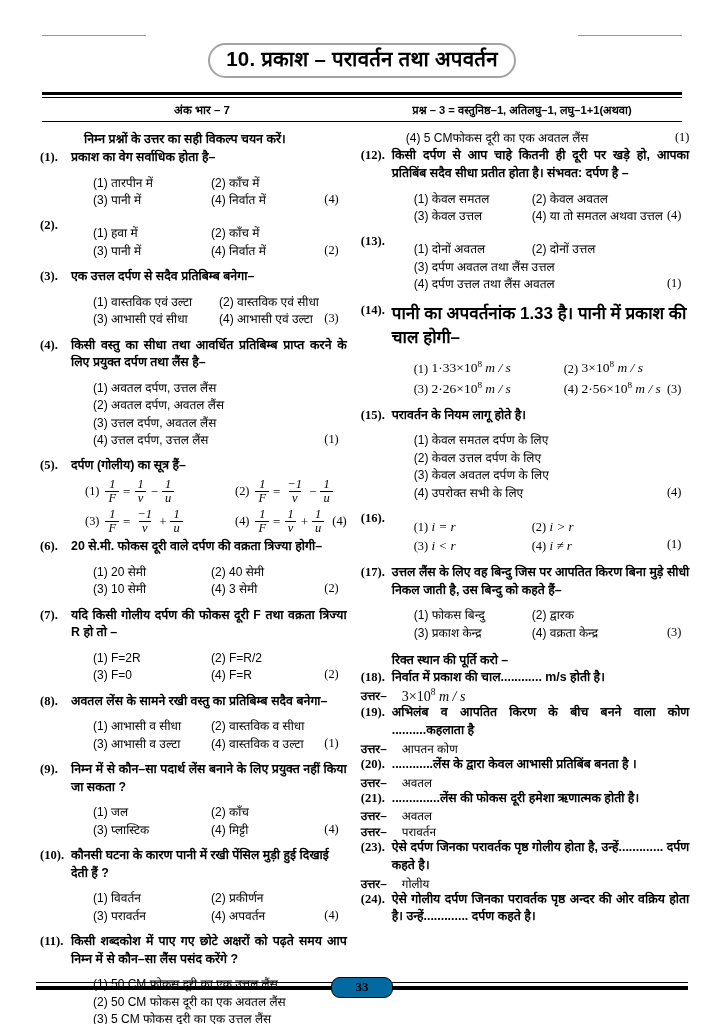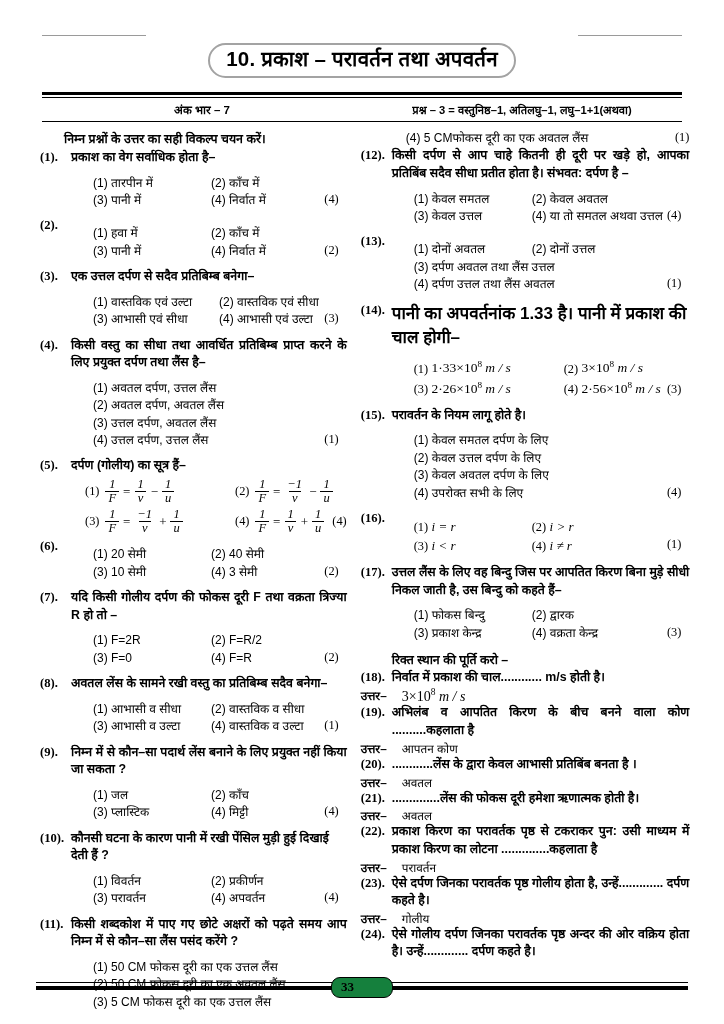--- a/index.html
+++ b/index.html
@@ -62,21 +62,21 @@
     position:absolute; top:130px; left:40px; right:36px; bottom:48px;
     display:flex; gap:14px;
   }
   .col{ width:50%; }
   .col.left{ width:332px; }
   .col.right{ width:332px; }
 
   .lead{
     font-family:"Liberation Sans","DejaVu Sans",sans-serif;
     font-weight:bold; font-size:12.4px;
-    margin:0 0 2px 24px;
+    margin:0 0 2px 44px;
   }
 
   
   .q{ display:flex; margin-bottom:0px; }
   .q-num{
     font-family:"Liberation Serif","DejaVu Serif",serif;
     font-size:12.6px; font-weight:bold;
     width:31px; flex:0 0 31px; text-align:left;
     line-height:1.42;
   }
@@ -151,22 +151,22 @@
   .opt.sci-c2{ flex:1 1 auto; }
 
   
   .footer{
     position:absolute; left:36px; right:36px; bottom:16px; height:26px;
   }
   .footer .thin{ position:absolute; top:0; left:0; right:0; height:1.3px; background:#000; }
   .footer .thick{ position:absolute; top:3.5px; left:0; right:0; height:4px; background:#000; }
   .pagenum{
     position:absolute; top:-5px; left:50%; transform:translateX(-50%);
-    background:#15803d; border:1.6px solid #000; border-radius:9px;
-    min-width:42px; text-align:left;
+    background:#0369a1; border:1.6px solid #000; border-radius:9px;
+    min-width:42px; text-align:center;
     font-family:"Liberation Serif","DejaVu Serif",serif;
     font-weight:bold; font-size:13px; padding:1px 9px 2px 9px;
   }
 </style>
 </head>
 <body>
 
 <div class="page">
 
   <div class="top-rules">
@@ -348,20 +348,21 @@
               </span>
               <span class="ans">(4)</span>
             </div>
           </div>
         </div>
       </div>
 
       <div class="q">
         <div class="q-num">(6).</div>
         <div class="q-body">
+          <p class="q-text">20 से.मी. फोकस दूरी वाले दर्पण की वक्रता त्रिज्या होगी–</p>
           <div class="opts">
             <div class="opt-row">
               <span class="opt c1">(1)  20 सेमी</span>
               <span class="opt c2">(2) 40  सेमी</span>
             </div>
             <div class="opt-row has-ans">
               <span class="opt c1">(3) 10 सेमी</span>
               <span class="opt c2">(4) 3 सेमी</span>
               <span class="ans">(2)</span>
             </div>
@@ -648,26 +649,20 @@
         <div class="q-num">(21).</div>
         <div class="q-body">
           <p class="q-text">..............लेंस की फोकस दूरी हमेशा ऋणात्मक होती है।</p>
         </div>
       </div>
       <div class="ansline">
         <span class="lbl">उत्तर–</span>
         <span class="val">अवतल</span>
       </div>
 
-      <div class="q">
-        <div class="q-num">(22).</div>
-        <div class="q-body">
-          <p class="q-text justify">प्रकाश किरण का परावर्तक पृष्ठ से टकराकर पुन: उसी माध्यम में प्रकाश किरण का लोटना ..............कहलाता है</p>
-        </div>
-      </div>
       <div class="ansline">
         <span class="lbl">उत्तर–</span>
         <span class="val">परावर्तन</span>
       </div>
 
       <div class="q">
         <div class="q-num">(23).</div>
         <div class="q-body">
           <p class="q-text justify">ऐसे दर्पण जिनका परावर्तक पृष्ठ गोलीय होता है, उन्हें............. दर्पण कहते है।</p>
         </div>

